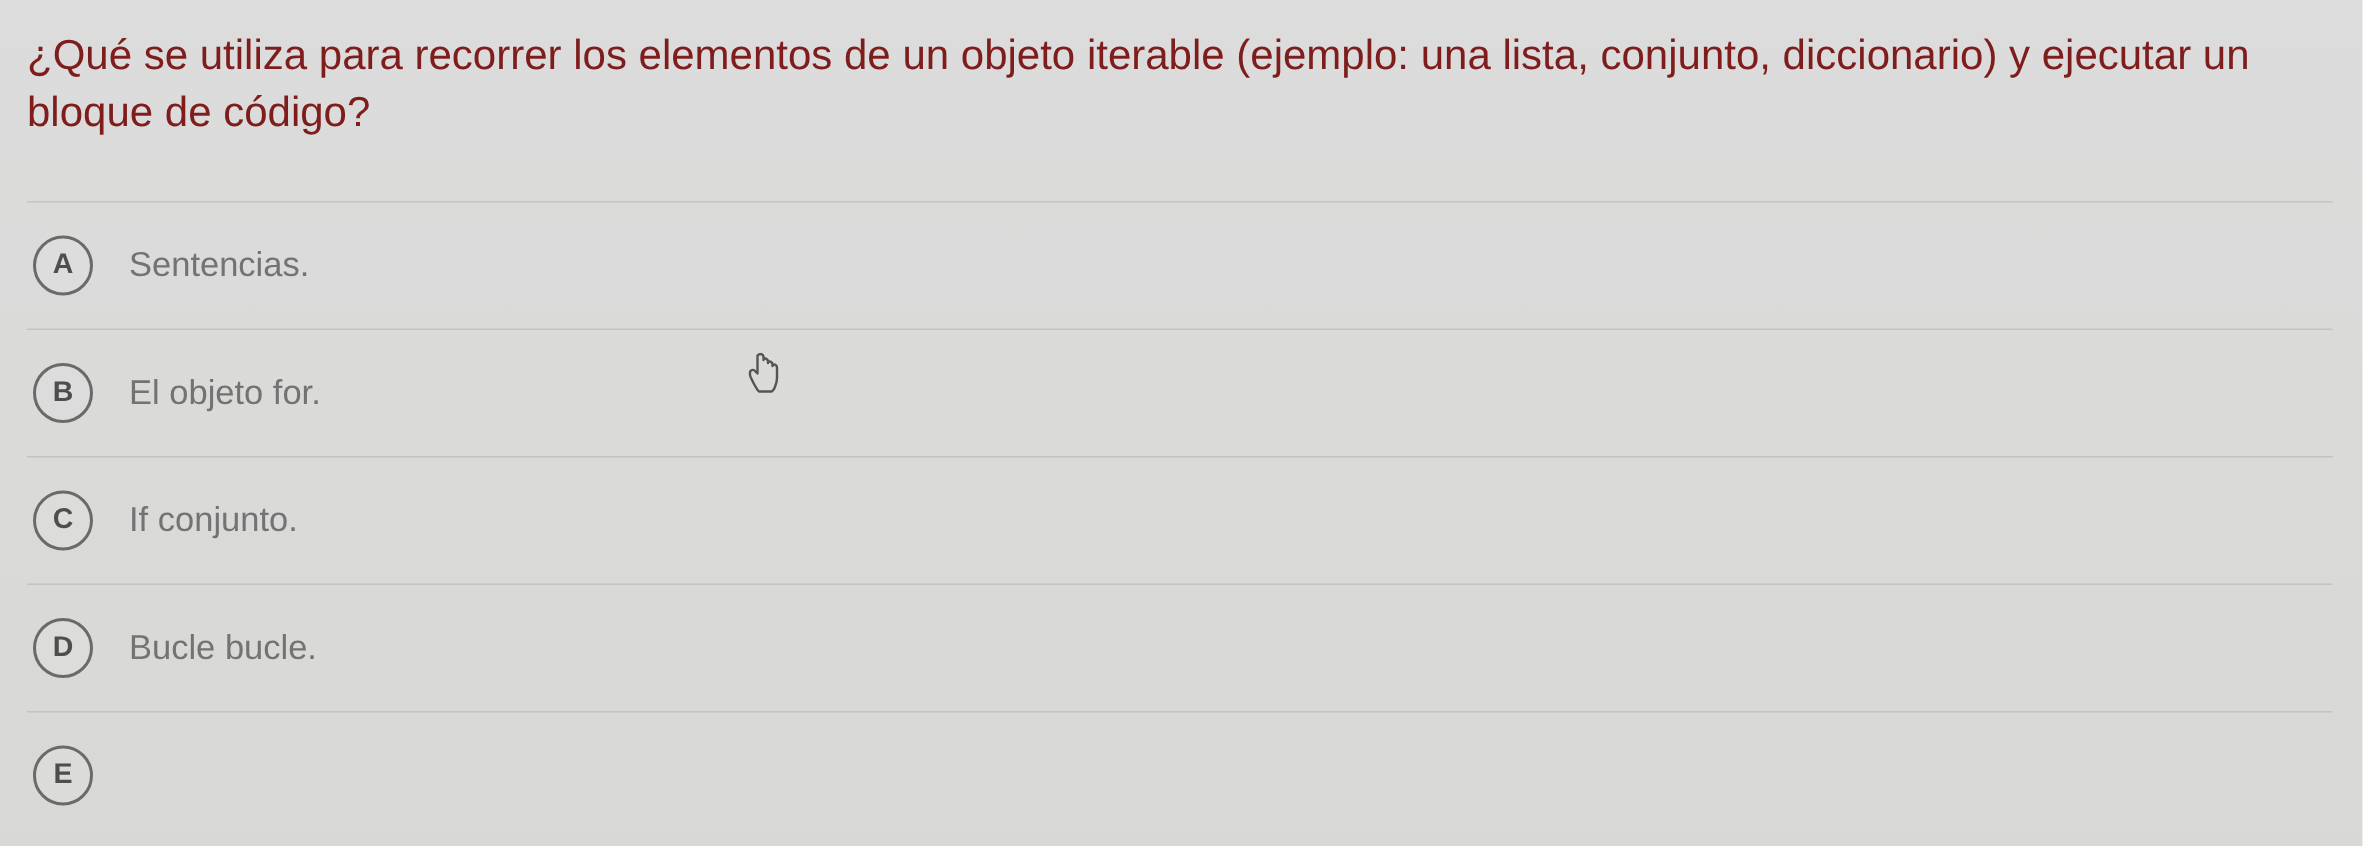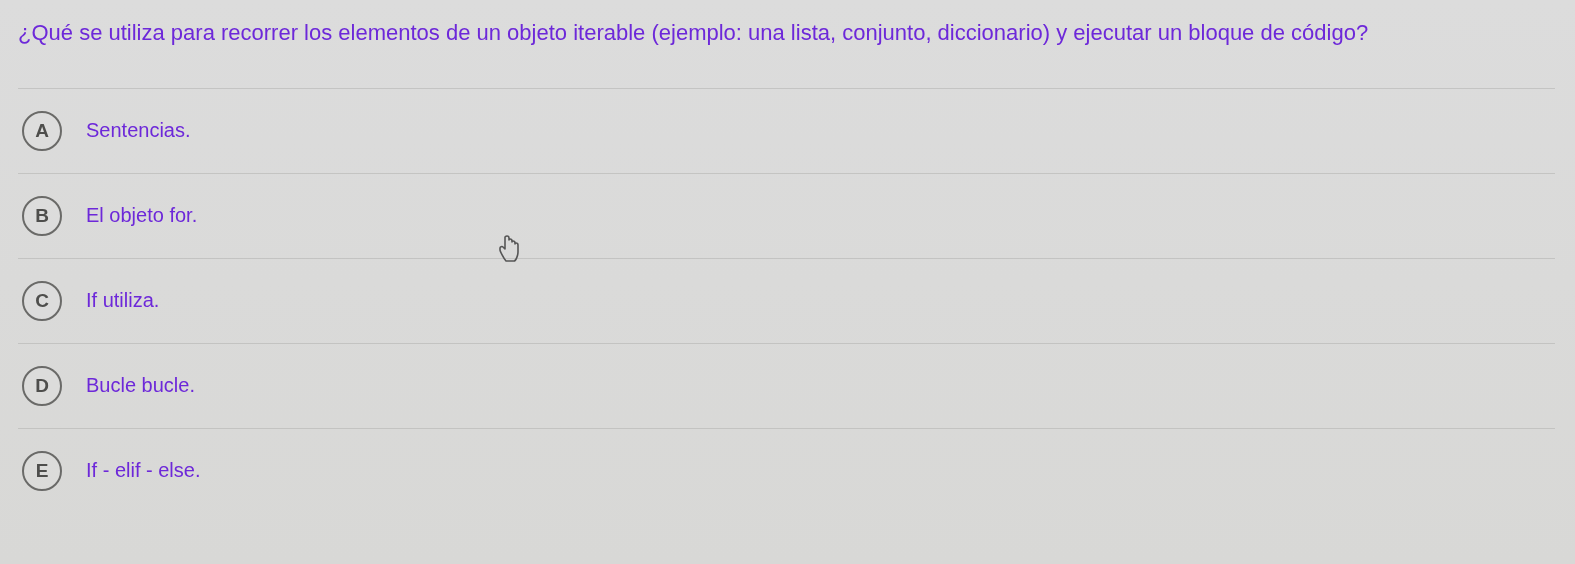--- a/index.html
+++ b/index.html
@@ -10,23 +10,23 @@
     body {
       width: 1575px;
       height: 564px;
       background: linear-gradient(to bottom, #dcdcdc 0%, #d8d8d6 100%);
       font-family: "Segoe UI", Arial, sans-serif;
       color: #4a4a4a;
       padding: 18px 20px 0 18px;
       position: relative;
     }
     .question {
-      font-size: 22px;
+      font-size: 28px;
       line-height: 1.35;
-      color: #6d28d9;
+      color: #7f1d1d;
       margin-bottom: 40px;
       padding-right: 10px;
     }
     .options {
       display: flex;
       flex-direction: column;
     }
     .option {
       display: flex;
       align-items: center;
@@ -47,22 +47,22 @@
       align-items: center;
       justify-content: center;
       font-weight: 700;
       font-size: 19px;
       color: #4e4e4c;
       margin-right: 24px;
       flex-shrink: 0;
       background: rgba(255,255,255,0.08);
     }
     .option-text {
-      font-size: 20px;
-      color: #6d28d9;
+      font-size: 23px;
+      color: #737373;
     }
     .cursor {
       position: absolute;
       left: 497px;
       top: 235px;
       width: 24px;
       height: 28px;
       pointer-events: none;
     }
   </style>
@@ -75,27 +75,26 @@
   <div class="option">
     <div class="letter-badge">A</div>
     <div class="option-text">Sentencias.</div>
   </div>
   <div class="option">
     <div class="letter-badge">B</div>
     <div class="option-text">El objeto for.</div>
   </div>
   <div class="option">
     <div class="letter-badge">C</div>
-    <div class="option-text">If utiliza.</div>
+    <div class="option-text">If conjunto.</div>
   </div>
   <div class="option">
     <div class="letter-badge">D</div>
     <div class="option-text">Bucle bucle.</div>
   </div>
   <div class="option">
     <div class="letter-badge">E</div>
-    <div class="option-text">If - elif - else.</div>
   </div>
 </div>
 
 <svg class="cursor" viewBox="0 0 24 28">
   <path d="M8 2 C8 2 8 14 8 14 L6 12 C5 11 3 12 3 13 L3 15 C3 16 7 24 9 26 L17 26 C19 26 21 20 21 17 L21 10 C21 9 20 8 19 8 C18 8 18 9 18 9 L18 8 C18 7 17 6 16 6 C15 6 15 7 15 7 L15 6 C15 5 14 4 13 4 C12 4 12 5 12 5 L12 3 C12 2 11 1 10 1 C9 1 8 2 8 2 Z" fill="none" stroke="#555" stroke-width="1.6" stroke-linejoin="round"></path>
 </svg>
 
 </body></html>

